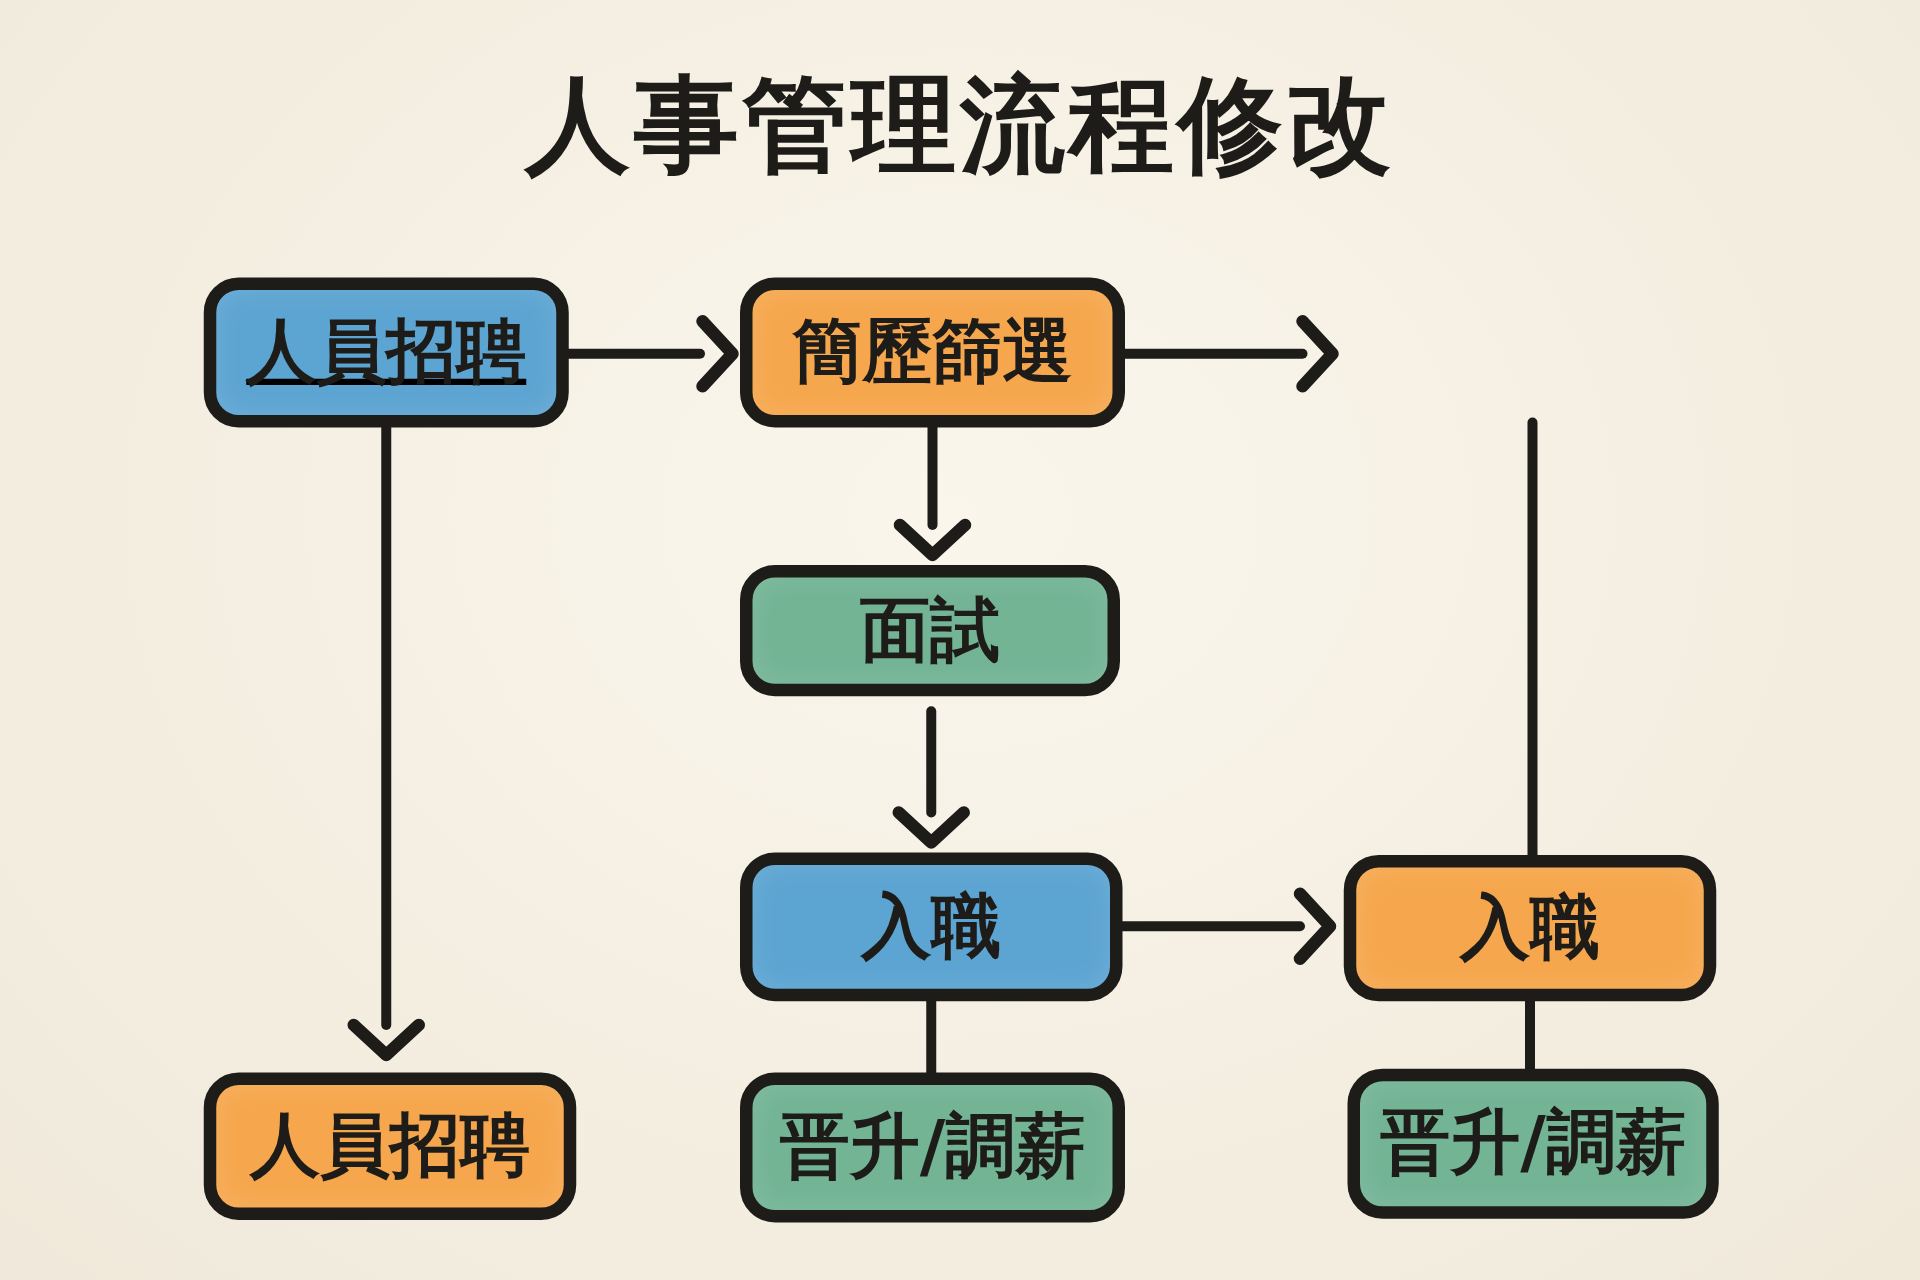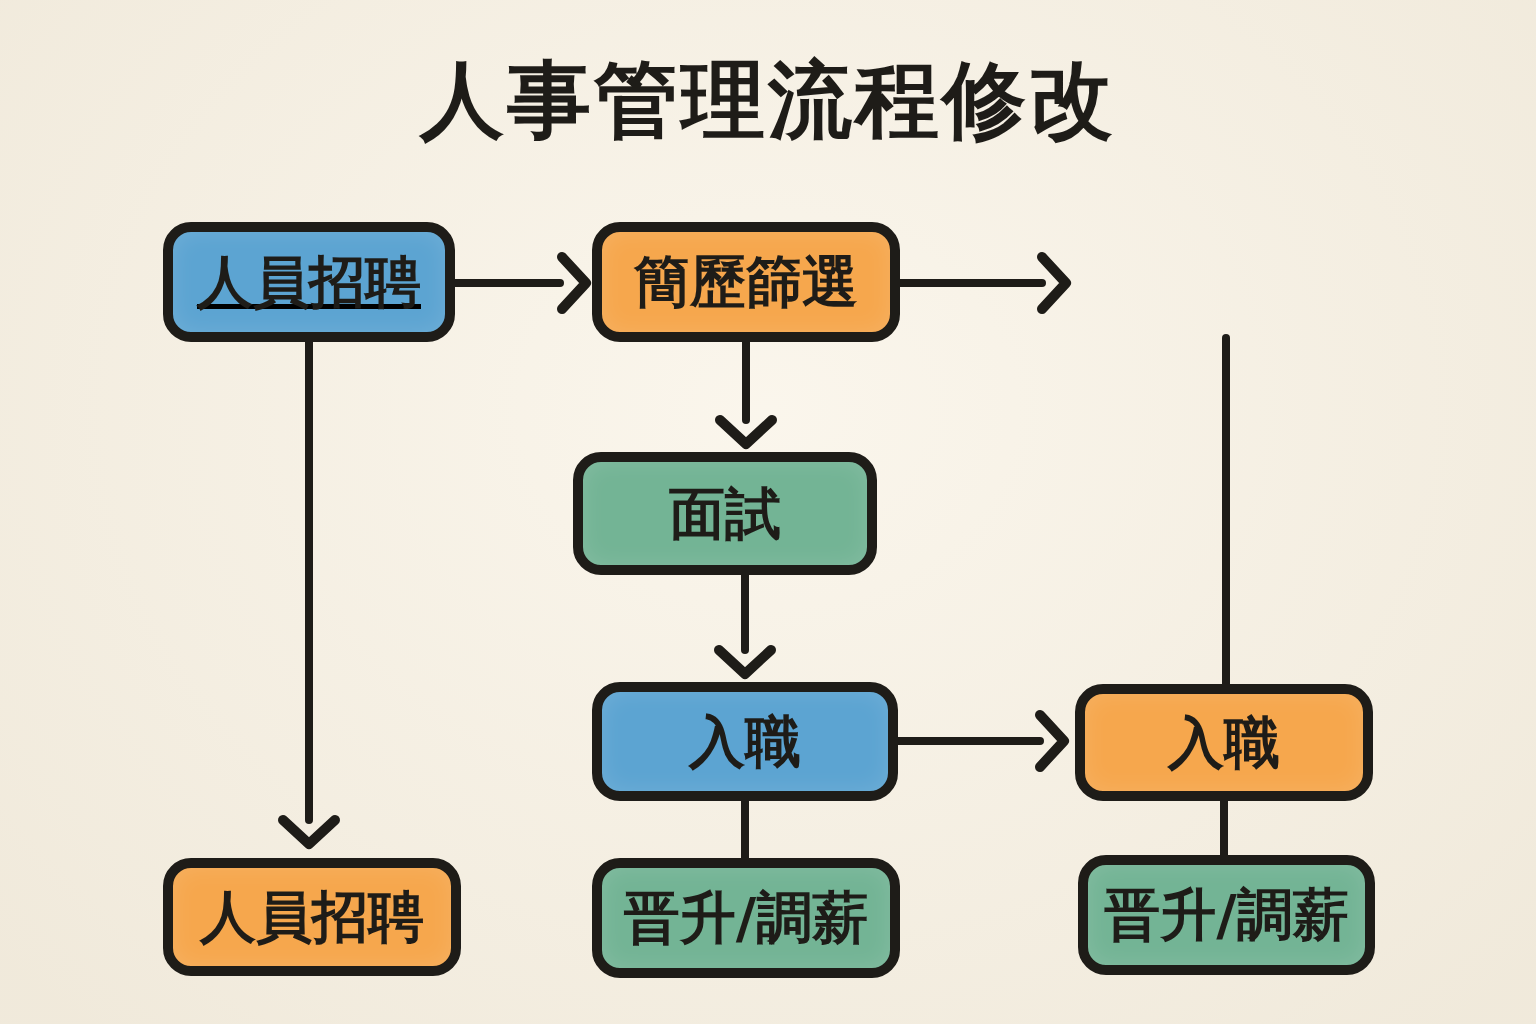--- a/index.html
+++ b/index.html
@@ -44,21 +44,21 @@
   .node-label {
     font-size: 56px;
     font-weight: 900;
     color: var(--stroke);
     white-space: nowrap;
     line-height: 1;
   }
   .pos-recruitment { left: 163px; top: 222px; width: 292px; height: 120px; }
   .pos-screening   { left: 592px; top: 222px; width: 308px; height: 120px; }
   .pos-resignation { left: 1075px; top: 222px; width: 296px; height: 120px; }
-  .pos-interview   { left: 573px; top: 452px; width: 304px; height: 123px; }
+  .pos-interview   { left: 592px; top: 452px; width: 304px; height: 105px; }
   .pos-onboard-c   { left: 592px; top: 682px; width: 306px; height: 119px; }
   .pos-onboard-r   { left: 1075px; top: 684px; width: 298px; height: 117px; }
   .pos-appraisal   { left: 163px; top: 858px; width: 298px; height: 118px; }
   .pos-promo-c     { left: 592px; top: 858px; width: 308px; height: 120px; }
   .pos-promo-r     { left: 1078px; top: 855px; width: 297px; height: 120px; }
   .edges {
     position: absolute;
     left: 0; top: 0;
     width: 1536px; height: 1024px;
     color: var(--stroke);

